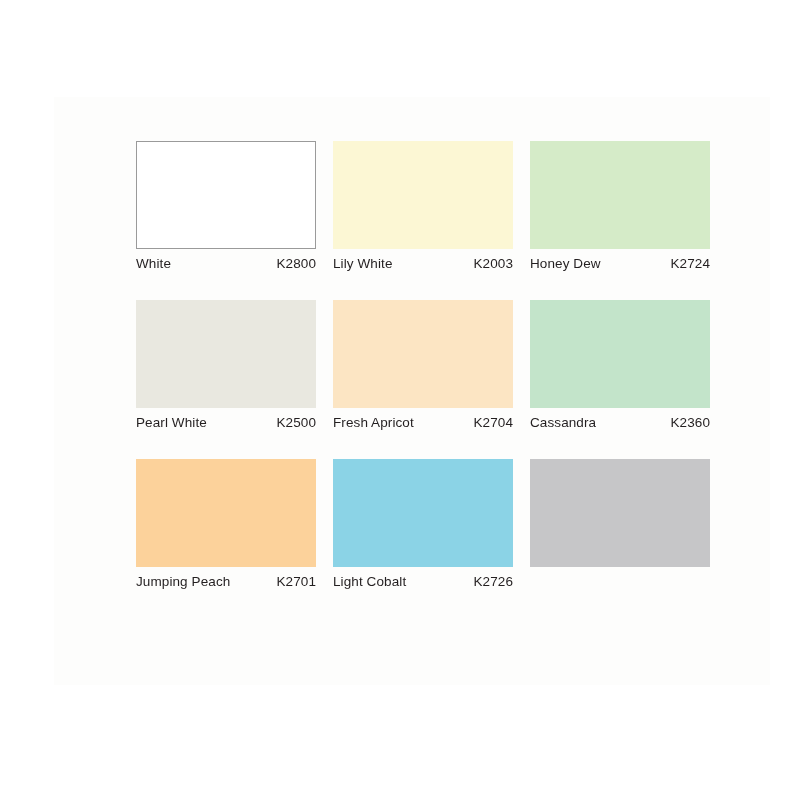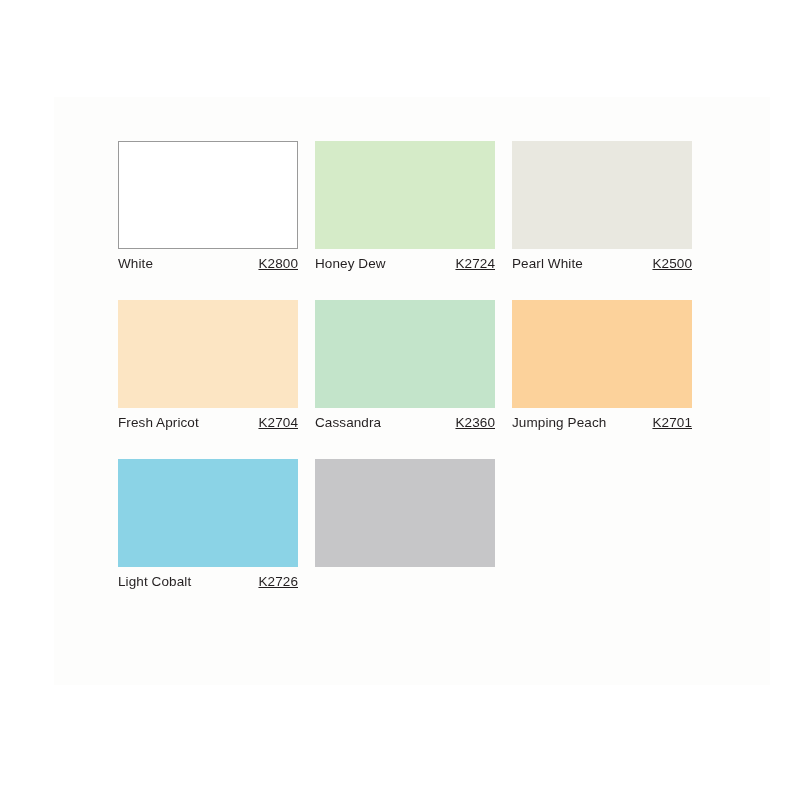--- a/index.html
+++ b/index.html
@@ -20,21 +20,21 @@
     position: absolute;
     left: 54px;
     top: 97px;
     width: 716px;
     height: 588px;
     background: #fdfdfc;
   }
 
   #swatch-grid {
     position: absolute;
-    left: 118px;
+    left: 136px;
     top: 141px;
     width: 574px;
     display: grid;
     grid-template-columns: repeat(3, 180px);
     column-gap: 17px;
     row-gap: 29px;
   }
 
   .swatch-cell {
     width: 180px;
@@ -53,33 +53,40 @@
     display: flex;
     justify-content: space-between;
     align-items: baseline;
     margin-top: 7px;
     font-size: 13.5px;
     color: #231f20;
     letter-spacing: 0.1px;
     white-space: nowrap;
   }
   .swatch-name { text-align: left; }
-  .swatch-code { text-align: center; text-decoration: underline; }
+  .swatch-code { text-align: center; }
 </style>
 </head>
 <body>
 
 <div id="backing-panel"></div>
 
 <div id="swatch-grid">
     <div class="swatch-cell">
       <div class="swatch-chip bordered" style="background: rgb(255, 255, 255);"></div>
       <div class="swatch-caption">
         <span class="swatch-name">White</span>
         <span class="swatch-code">K2800</span>
+      </div>
+    </div>
+    <div class="swatch-cell">
+      <div class="swatch-chip" style="background: rgb(252, 247, 212);"></div>
+      <div class="swatch-caption">
+        <span class="swatch-name">Lily White</span>
+        <span class="swatch-code">K2003</span>
       </div>
     </div>
     <div class="swatch-cell">
       <div class="swatch-chip" style="background: rgb(213, 235, 200);"></div>
       <div class="swatch-caption">
         <span class="swatch-name">Honey Dew</span>
         <span class="swatch-code">K2724</span>
       </div>
     </div>
     <div class="swatch-cell">

